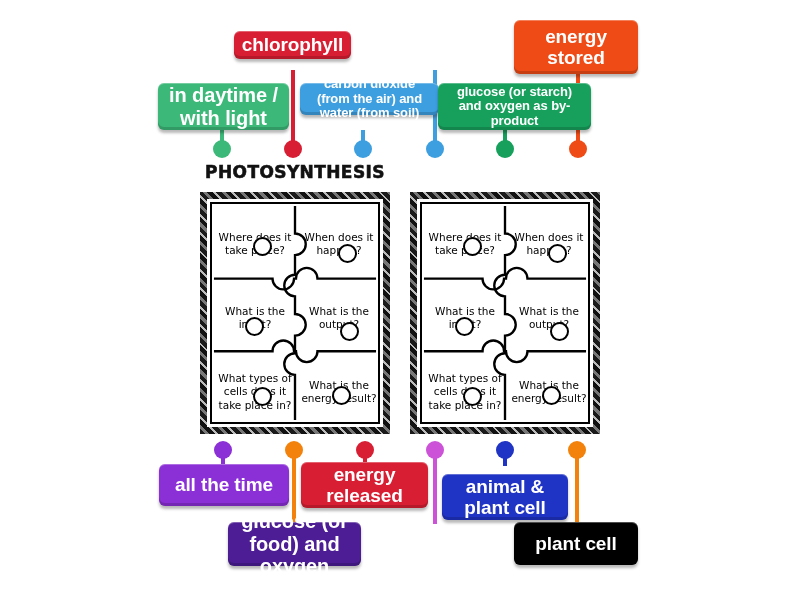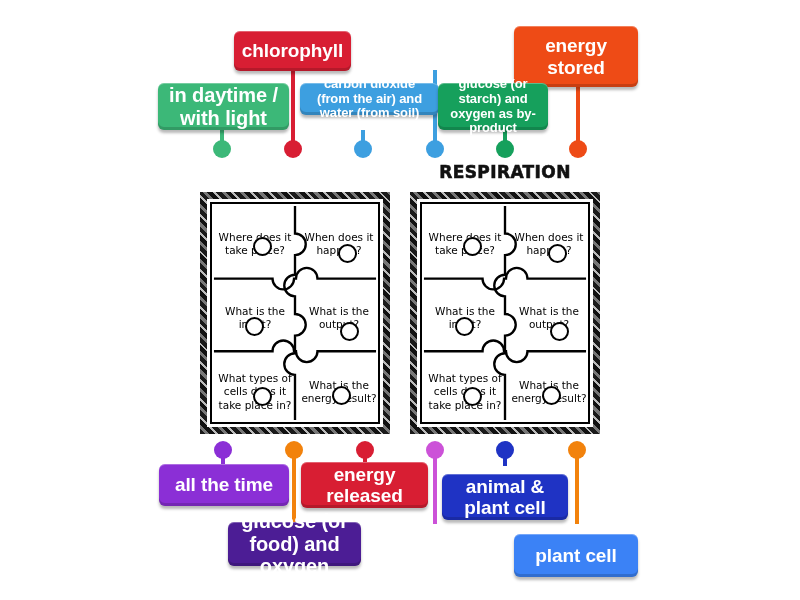--- a/index.html
+++ b/index.html
@@ -142,32 +142,33 @@
   <div class="stem" style="left:503px; top:130px;  height:22px; background:#16a05c;"></div>
   <div class="stem" style="left:576px; top:70px;   height:82px; background:#ee4b16;"></div>
 
   <div class="pin" style="left:213px; top:140px; background:#3cb878;"></div>
   <div class="pin" style="left:284px; top:140px; background:#d81e33;"></div>
   <div class="pin" style="left:354px; top:140px; background:#3d9fe0;"></div>
   <div class="pin" style="left:426px; top:140px; background:#3d9fe0;"></div>
   <div class="pin" style="left:496px; top:140px; background:#16a05c;"></div>
   <div class="pin" style="left:569px; top:140px; background:#ee4b16;"></div>
 
-  <div class="chip chip-big" style="left:234px; top:31px; width:117px; height:40px; background:#d81e33;">chlorophyll</div>
-
-
-  <div class="chip chip-big" style="left:514px; top:26px; width:124px; height:61px; background:#ee4b16;">energy stored</div>
+  <div class="chip chip-big" style="left:234px; top:31px; width:117px; height:28px; background:#d81e33;">chlorophyll</div>
+
+
+  <div class="chip chip-big" style="left:514px; top:20px; width:124px; height:54px; background:#ee4b16;">energy stored</div>
 
   <div class="chip chip-mid" style="left:158px; top:83px; width:131px; height:47px; background:#3cb878;">in daytime / with light</div>
 
   <div class="chip chip-small" style="left:300px; top:83px; width:139px; height:32px; background:#3d9fe0;">carbon dioxide (from the air) and water (from soil)</div>
 
-  <div class="chip chip-small" style="left:438px; top:83px; width:110px; height:47px; background:#16a05c;">glucose (or starch) and oxygen as by-product</div>
+  <div class="chip chip-small" style="left:438px; top:83px; width:153px; height:47px; background:#16a05c;">glucose (or starch) and oxygen as by-product</div>
 
   <div class="panel" style="left:200px; top:162px; width:190px; height:272px;">
+    <div class="panel-title">PHOTOSYNTHESIS</div>
 
     <div class="frame" style="top:30px; width:190px; height:242px;">
       <div class="frame-inner">
 
         <svg class="puzzle-svg" viewBox="0 0 170 222" preserveAspectRatio="none">
           <g fill="none" stroke="#000" stroke-width="2.4">
             <path d="M85 2 L85 30 a11 11 0 0 1 0 22 L85 72 a11 11 0 0 0 0 22 L85 112
                      a11 11 0 0 1 0 22 L85 152 a11 11 0 0 0 0 22 L85 220"></path>
             <path d="M2 76 L62 76 a11 11 0 0 0 22 0 L86 76 a11 11 0 0 1 22 0 L168 76"></path>
             <path d="M2 150 L62 150 a11 11 0 0 1 22 0 L86 150 a11 11 0 0 0 22 0 L168 150"></path>
@@ -185,21 +186,20 @@
         <div class="drop-slot" style="left:126px; top:40px;"></div>
         <div class="drop-slot" style="left:33px;  top:113px;"></div>
         <div class="drop-slot" style="left:128px; top:118px;"></div>
         <div class="drop-slot" style="left:41px;  top:183px;"></div>
         <div class="drop-slot" style="left:120px; top:182px;"></div>
       </div>
     </div>
   </div>
 
   <div class="panel" style="left:410px; top:162px; width:190px; height:272px;">
-    <div class="panel-title">RESPIRATION</div>
 
     <div class="frame" style="top:30px; width:190px; height:242px;">
       <div class="frame-inner">
 
         <svg class="puzzle-svg" viewBox="0 0 170 222" preserveAspectRatio="none">
           <g fill="none" stroke="#000" stroke-width="2.4">
             <path d="M85 2 L85 30 a11 11 0 0 1 0 22 L85 72 a11 11 0 0 0 0 22 L85 112
                      a11 11 0 0 1 0 22 L85 152 a11 11 0 0 0 0 22 L85 220"></path>
             <path d="M2 76 L62 76 a11 11 0 0 0 22 0 L86 76 a11 11 0 0 1 22 0 L168 76"></path>
             <path d="M2 150 L62 150 a11 11 0 0 1 22 0 L86 150 a11 11 0 0 0 22 0 L168 150"></path>
@@ -239,15 +239,15 @@
 
   <div class="chip chip-big" style="left:159px; top:464px; width:130px; height:42px; background:#8b2fd6;">all the time</div>
 
   <div class="chip chip-big" style="left:301px; top:462px; width:127px; height:46px; background:#d81e33;">energy released</div>
 
   <div class="chip chip-big" style="left:442px; top:474px; width:126px; height:46px; background:#1f33c4;">animal &amp; plant cell</div>
 
   <div class="chip chip-mid" style="left:228px; top:522px; width:133px; height:44px; background:#4c1d95;">glucose (or food) and oxygen</div>
 
 
-  <div class="chip chip-big" style="left:514px; top:522px; width:124px; height:43px; background:#3b82f6;margin-top:12px;">plant cell</div>
+  <div class="chip chip-big" style="left:514px; top:522px; width:124px; height:43px; background:#000000;">plant cell</div>
 
 </div>
 
 </body></html>

